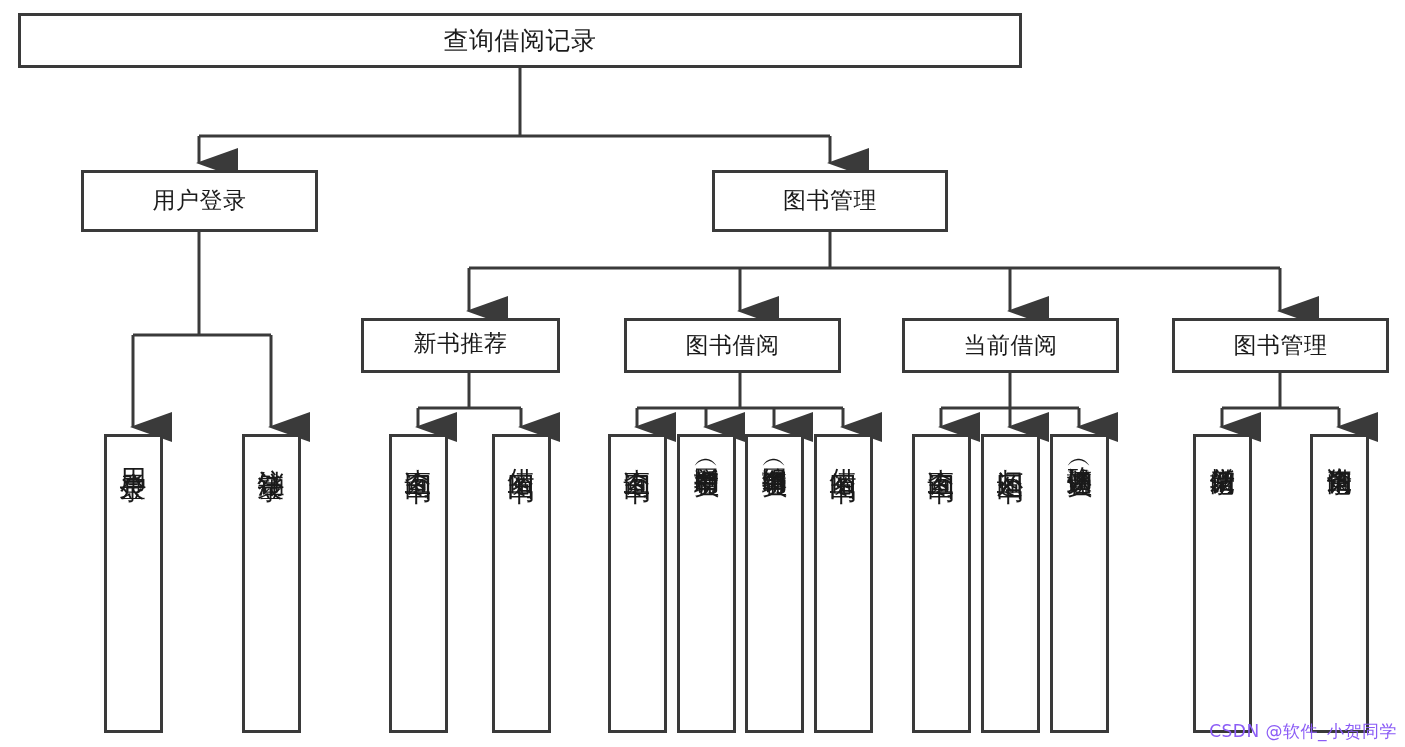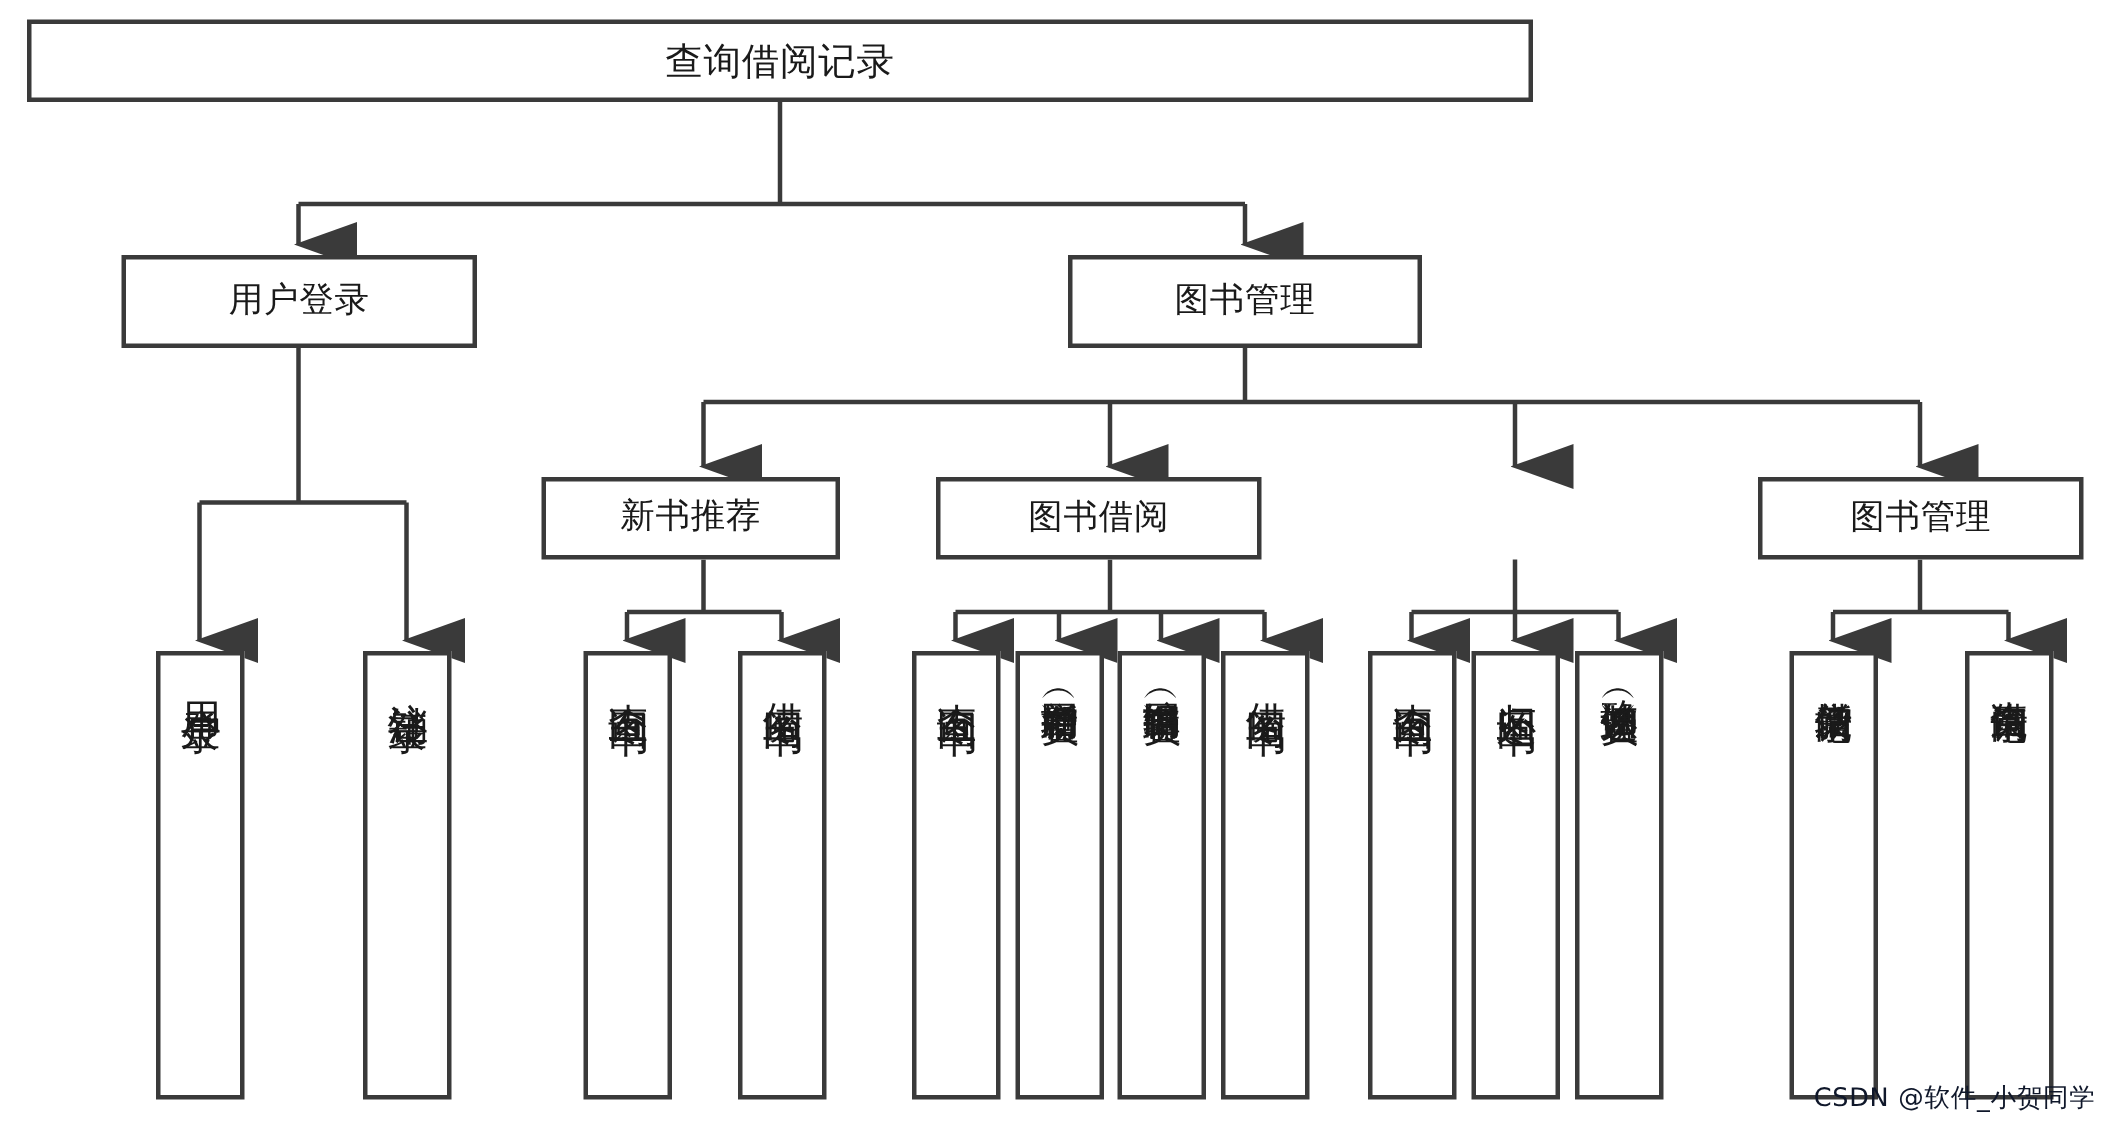--- a/index.html
+++ b/index.html
@@ -64,21 +64,21 @@
     letter-spacing: 1px;
   }
   #root-node .node-label {
     font-size: 25px;
   }
   .watermark {
     position: absolute;
     right: 8px;
     bottom: 4px;
     font-size: 17px;
-    color: #0f172a;
+    color: #8b5cf6;
     letter-spacing: 0.5px;
     white-space: nowrap;
     font-family: "DejaVu Sans", "Liberation Sans", sans-serif;
   }
 </style>
 </head>
 <body>
 
 <div id="diagram-root">
 
@@ -145,20 +145,23 @@
   </div>
 
   <div class="node horizontal" style="left:361px; top:318px; width:199px; height:55px;font-family:Liberation Mono, monospace;">
     <span class="node-label">新书推荐</span>
   </div>
 
   <div class="node horizontal" style="left:624px; top:318px; width:217px; height:55px;">
     <span class="node-label">图书借阅</span>
   </div>
 
+  <div class="node horizontal" style="left:902px; top:318px; width:217px; height:55px;">
+    <span class="node-label">当前借阅</span>
+  </div>
 
   <div class="node horizontal" style="left:1172px; top:318px; width:217px; height:55px;">
     <span class="node-label">图书管理</span>
   </div>
 
   <div class="node vertical" style="left:104px; top:434px; width:59px; height:299px;">
     <span class="node-label">用户登录</span>
   </div>
 
   <div class="node vertical" style="left:242px; top:434px; width:59px; height:299px;">

